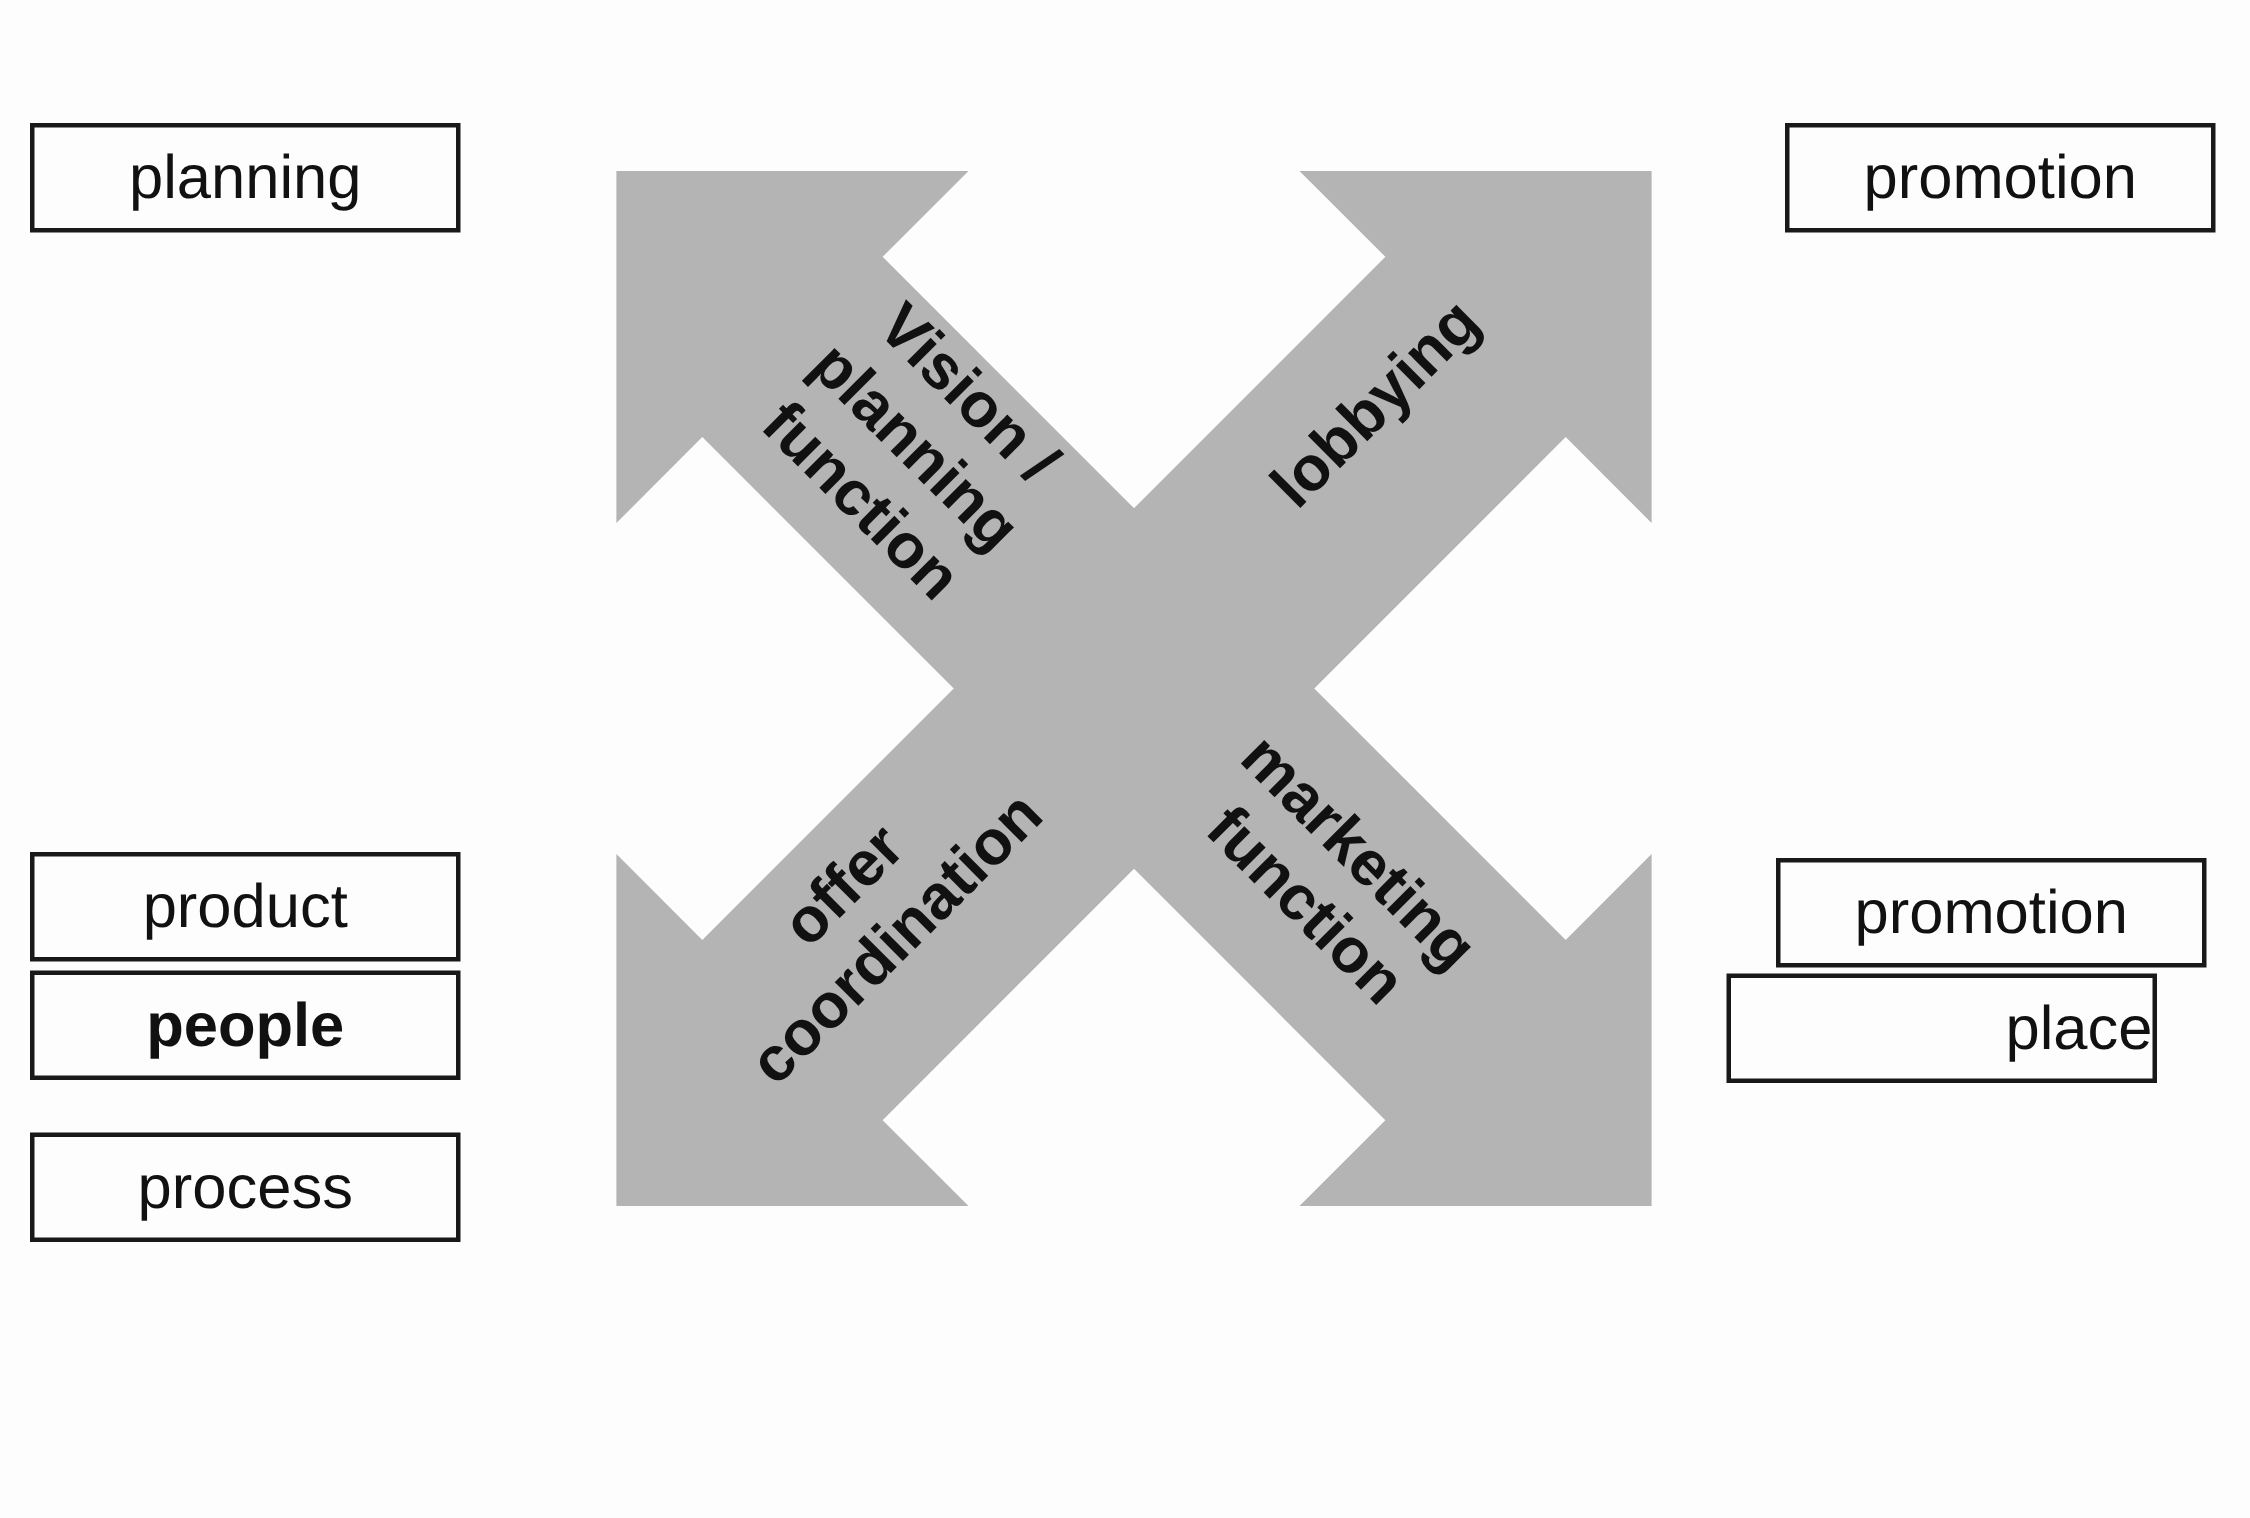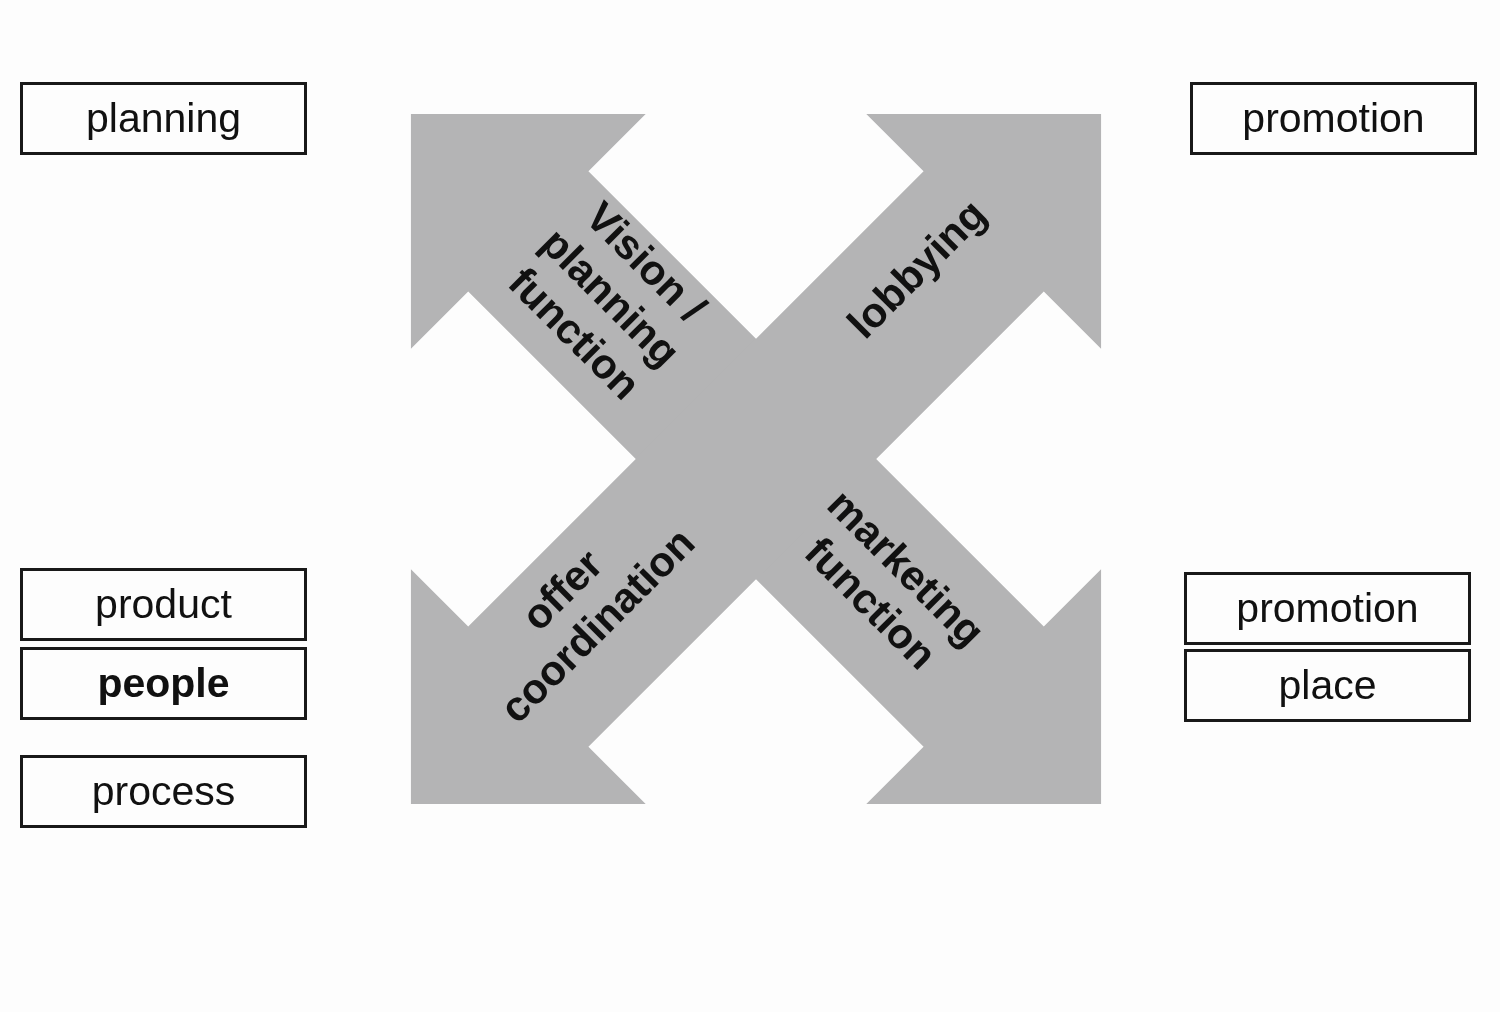--- a/index.html
+++ b/index.html
@@ -30,21 +30,21 @@
     color: #111111;
     z-index: 2;
   }
   #box-planning  { left: 20px;   top: 82px;  }
   #box-product   { left: 20px;   top: 568px; align-items: center; }
   #box-people    { left: 20px;   top: 647px; font-weight: bold; }
   #box-process   { left: 20px;   top: 755px; text-align: center; }
   #box-price     { left: 20px;   top: 861px; }
   #box-politics  { left: 1190px; top: 82px;  }
   #box-promotion { left: 1184px; top: 572px; text-align: center; }
-  #box-place     { left: 1184px; top: 649px; }
+  #box-place     { left: 1151px; top: 649px; justify-content: flex-end; }
 
   .arrow-label {
     position: absolute;
     color: #111111;
     font-weight: bold;
     font-size: 42px;
     line-height: 1.2;
     text-align: center;
     white-space: nowrap;
     z-index: 1;

